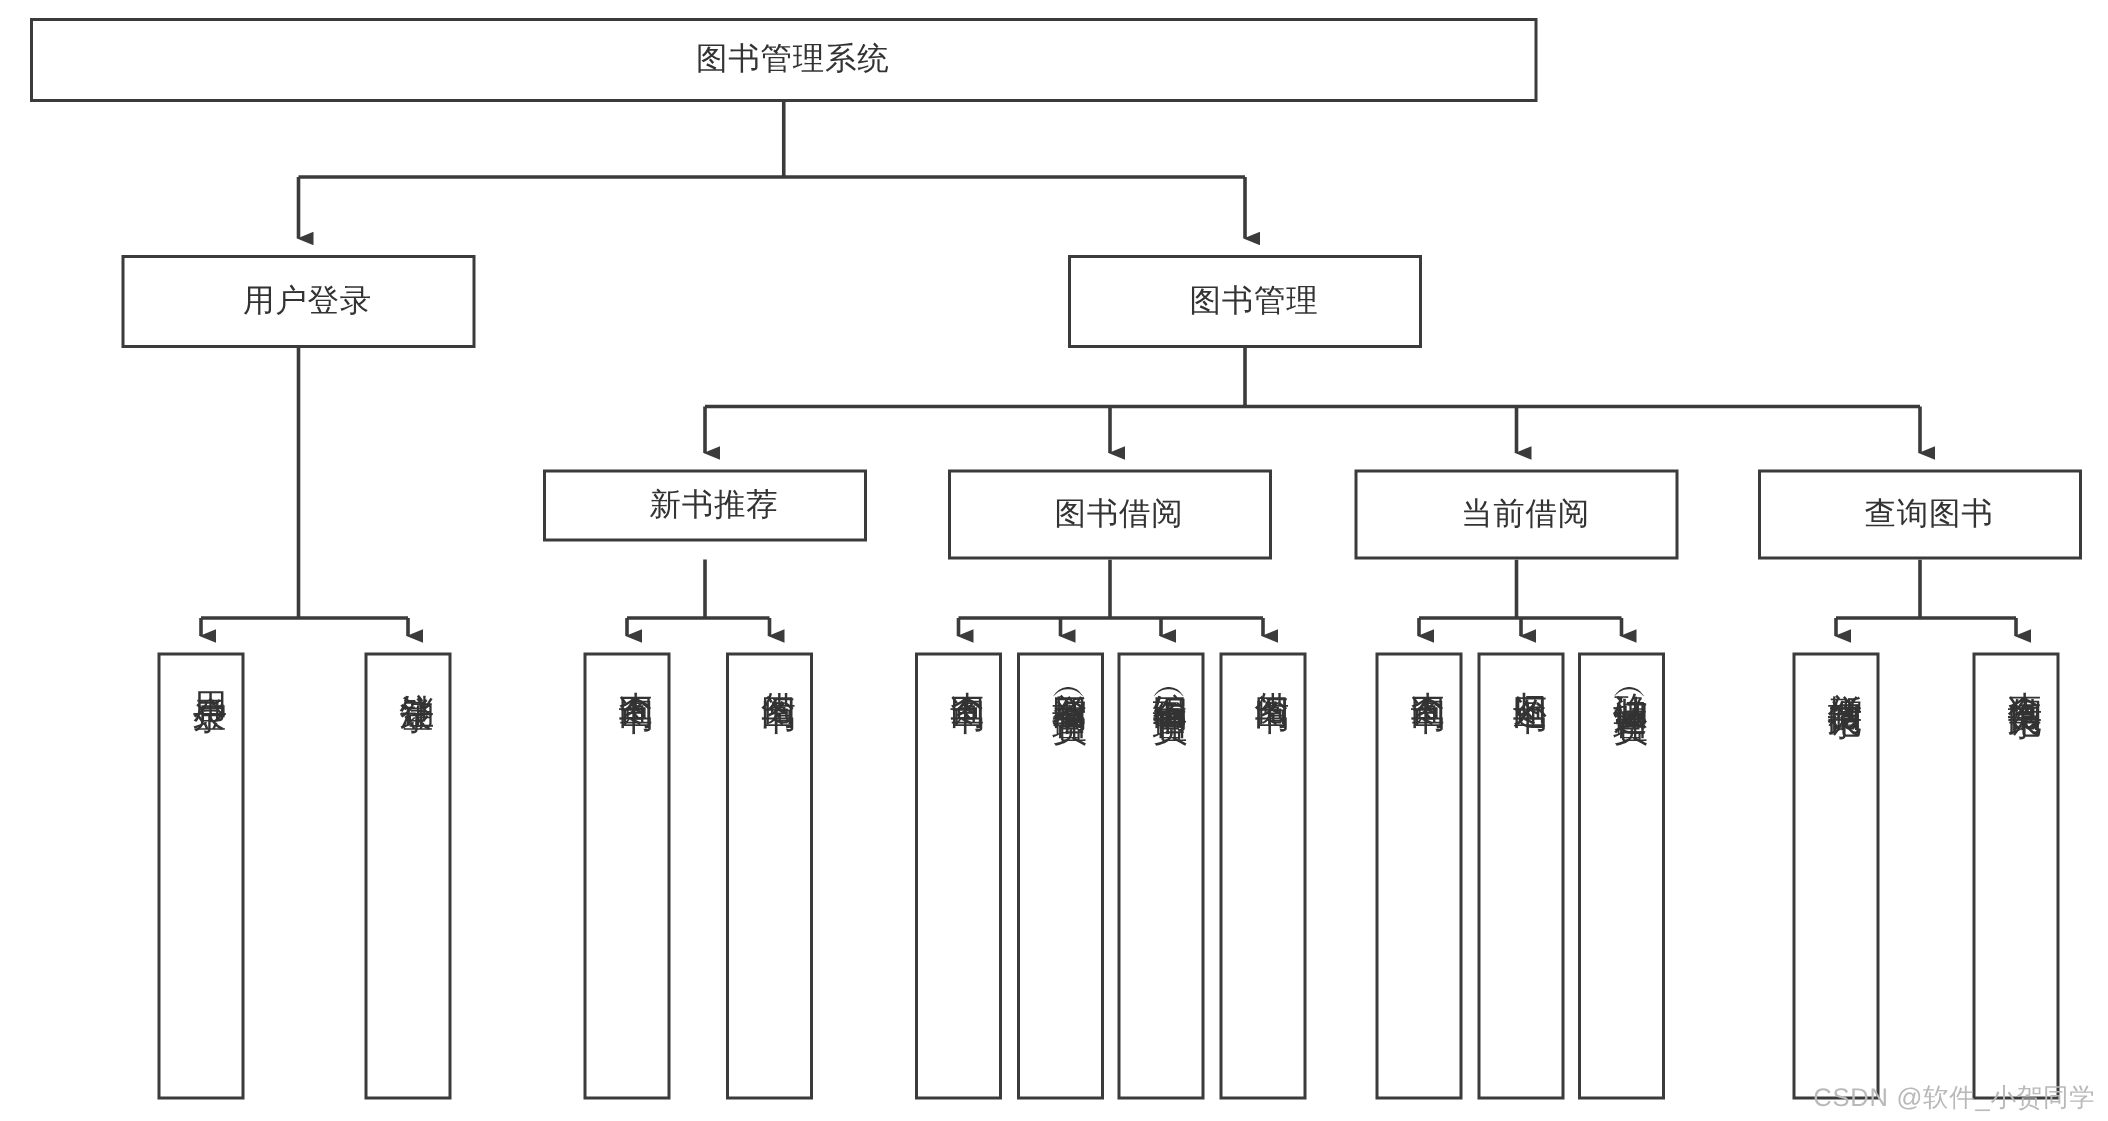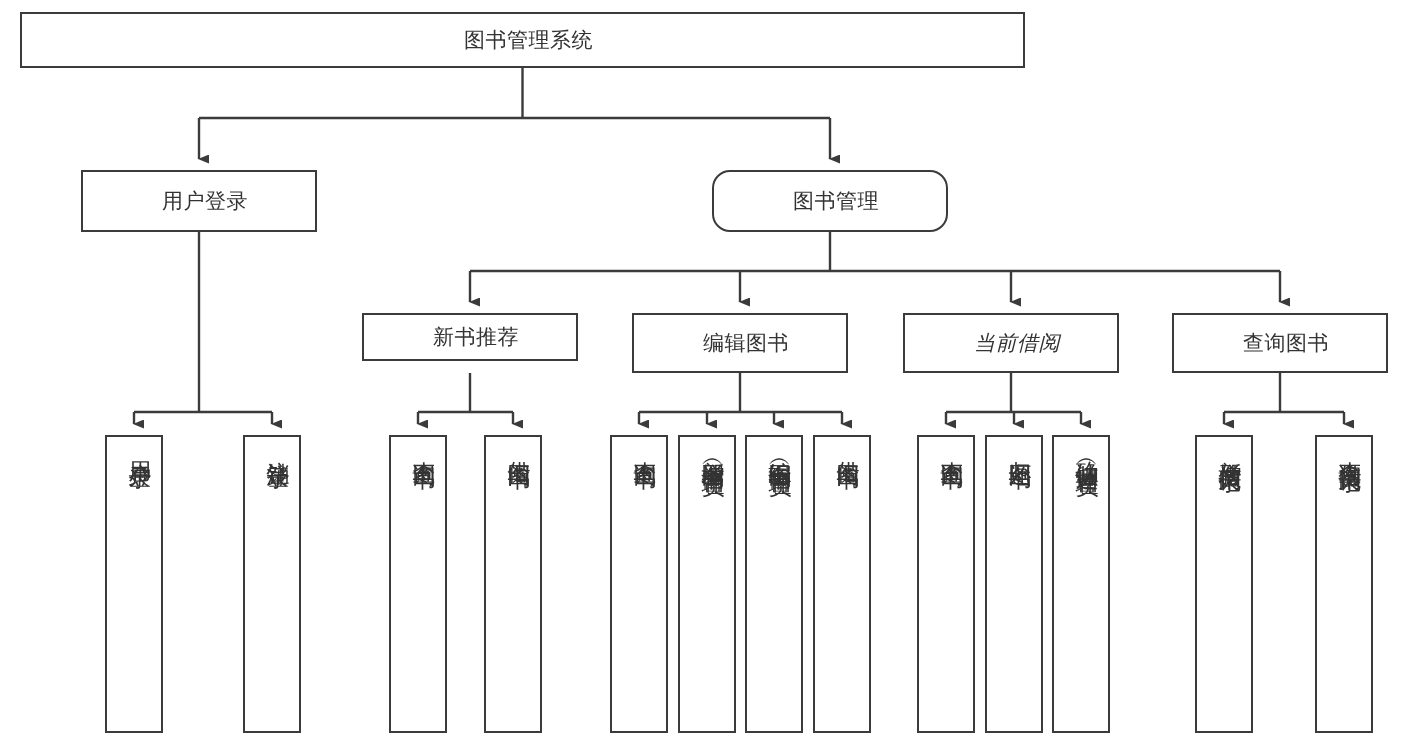--- a/index.html
+++ b/index.html
@@ -118,30 +118,30 @@
       </g>
   </svg>
 
   <div id="nodes-layer">
       <div class="node-box node-horizontal" style="left: 20px; top: 12px; width: 1005px; height: 56px;">
         <span class="node-label">图书管理系统</span>
       </div>
       <div class="node-box node-horizontal" style="left: 81px; top: 170px; width: 236px; height: 62px;">
         <span class="node-label">用户登录</span>
       </div>
-      <div class="node-box node-horizontal" style="left: 712px; top: 170px; width: 236px; height: 62px; border-radius: 18px;">
+      <div class="node-box node-horizontal" style="left: 712px; top: 170px; width: 236px; height: 62px;">
         <span class="node-label">图书管理</span>
       </div>
       <div class="node-box node-horizontal" style="left: 362px; top: 313px; width: 216px; height: 48px;">
         <span class="node-label">新书推荐</span>
       </div>
       <div class="node-box node-horizontal" style="left: 632px; top: 313px; width: 216px; height: 60px;">
-        <span class="node-label">编辑图书</span>
+        <span class="node-label">图书借阅</span>
       </div>
-      <div class="node-box node-horizontal" style="left: 903px; top: 313px; width: 216px; height: 60px; font-style: italic;">
+      <div class="node-box node-horizontal" style="left: 903px; top: 313px; width: 216px; height: 60px;">
         <span class="node-label">当前借阅</span>
       </div>
       <div class="node-box node-horizontal" style="left: 1172px; top: 313px; width: 216px; height: 60px;">
         <span class="node-label">查询图书</span>
       </div>
       <div class="node-box node-vertical" style="left: 105px; top: 435px; width: 58px; height: 298px;">
         <span class="node-label">用户登录</span>
       </div>
       <div class="node-box node-vertical" style="left: 243px; top: 435px; width: 58px; height: 298px;">
         <span class="node-label">注销登录</span>
@@ -174,13 +174,14 @@
         <span class="node-label">确认归还（管理员）</span>
       </div>
       <div class="node-box node-vertical" style="left: 1195px; top: 435px; width: 58px; height: 298px;">
         <span class="node-label">新增借阅记录</span>
       </div>
       <div class="node-box node-vertical" style="left: 1315px; top: 435px; width: 58px; height: 298px;">
         <span class="node-label">查询借阅记录</span>
       </div>
     </div>
 
+  <div class="watermark">CSDN @软件_小贺同学</div>
 </div>
 
 </body></html>

